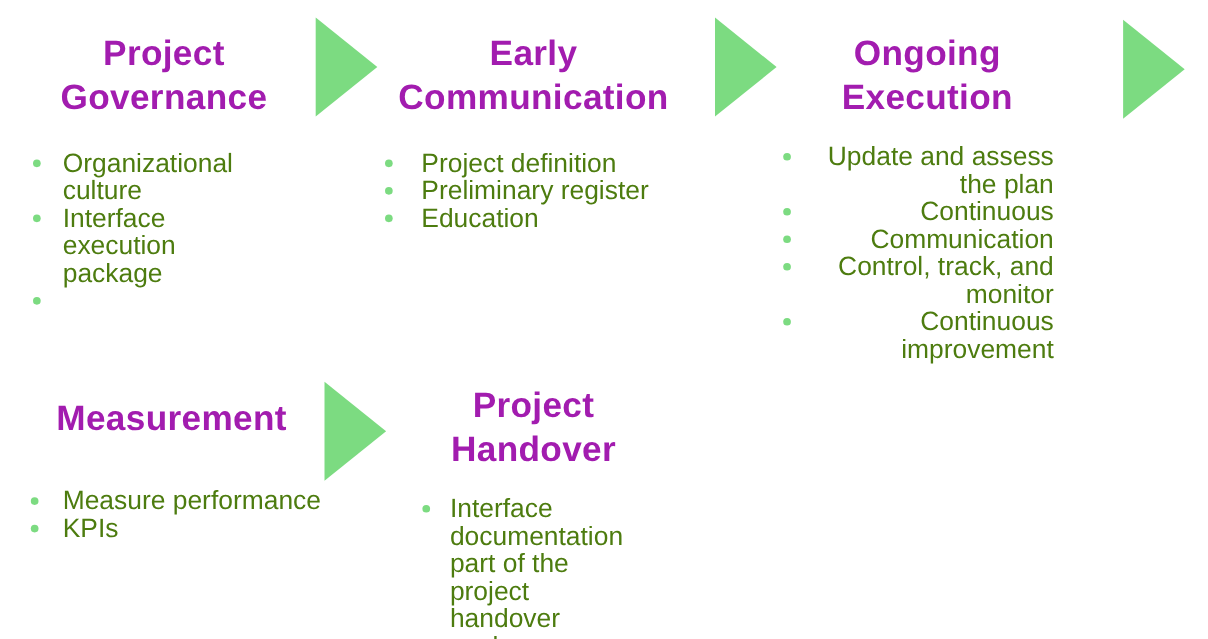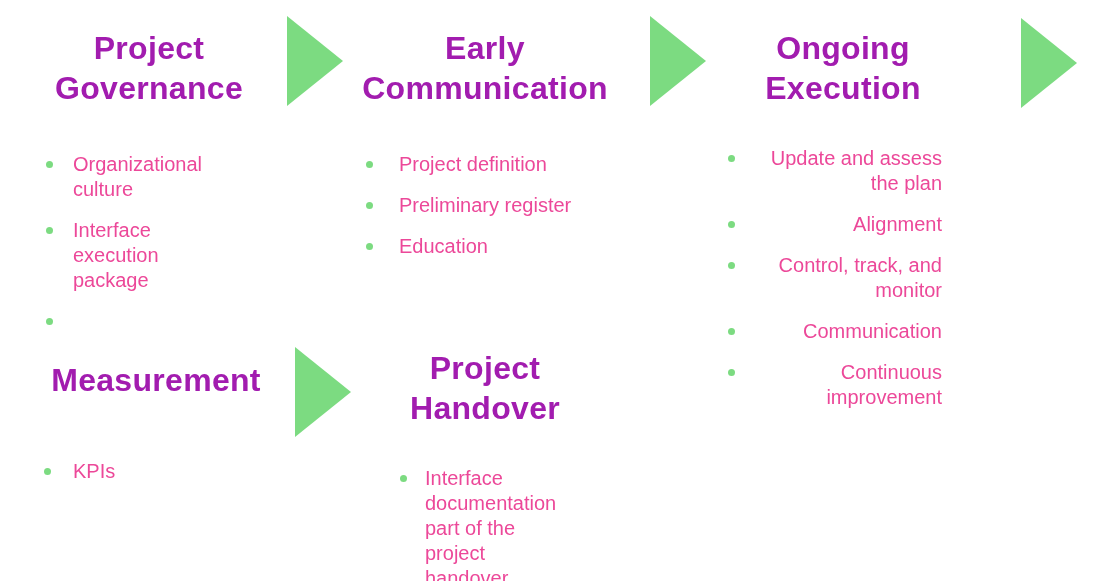--- a/index.html
+++ b/index.html
@@ -23,24 +23,24 @@
   }
   .stage-title .title-line { display: block; }
   ul.bullets {
     list-style: none;
     margin: 0;
     padding: 0;
     position: absolute;
   }
   ul.bullets li {
     position: relative;
-    font-size: 20px;
+    font-size: 24px;
     line-height: 25px;
-    color: #ec4899;
-    margin: 16px;
+    color: #4d7c0f;
+    margin: 0;
   }
   ul.bullets li .dot {
     position: absolute;
     left: 0;
     top: 9px;
     width: 7px;
     height: 7px;
     border-radius: 50%;
     background: #7cdb81;
   }
@@ -114,35 +114,36 @@
 
   <div class="arrow arrow-2"></div>
 
   <section class="stage stage-3">
     <h2 class="stage-title">
       <span class="title-line">Ongoing</span>
       <span class="title-line">Execution</span>
     </h2>
     <ul class="bullets">
       <li><span class="dot"></span><span>Update and assess the plan</span></li>
-      <li><span class="dot"></span><span>Alignment</span></li>
+      <li><span class="dot"></span><span>Continuous</span></li>
+      <li><span class="dot"></span><span>Communication</span></li>
       <li><span class="dot"></span><span>Control, track, and monitor</span></li>
-      <li><span class="dot"></span><span>Communication</span></li>
       <li><span class="dot"></span><span>Continuous improvement</span></li>
     </ul>
   </section>
 
   <div class="arrow arrow-3"></div>
 
   <section class="stage stage-4">
     <h2 class="stage-title">
       <span class="title-line">Measurement</span>
       <span class="title-line"></span>
     </h2>
     <ul class="bullets">
+      <li><span class="dot"></span><span>Measure performance</span></li>
       <li><span class="dot"></span><span>KPIs</span></li>
     </ul>
   </section>
 
   <div class="arrow arrow-4"></div>
 
   <section class="stage stage-5">
     <h2 class="stage-title">
       <span class="title-line">Project</span>
       <span class="title-line">Handover</span>

